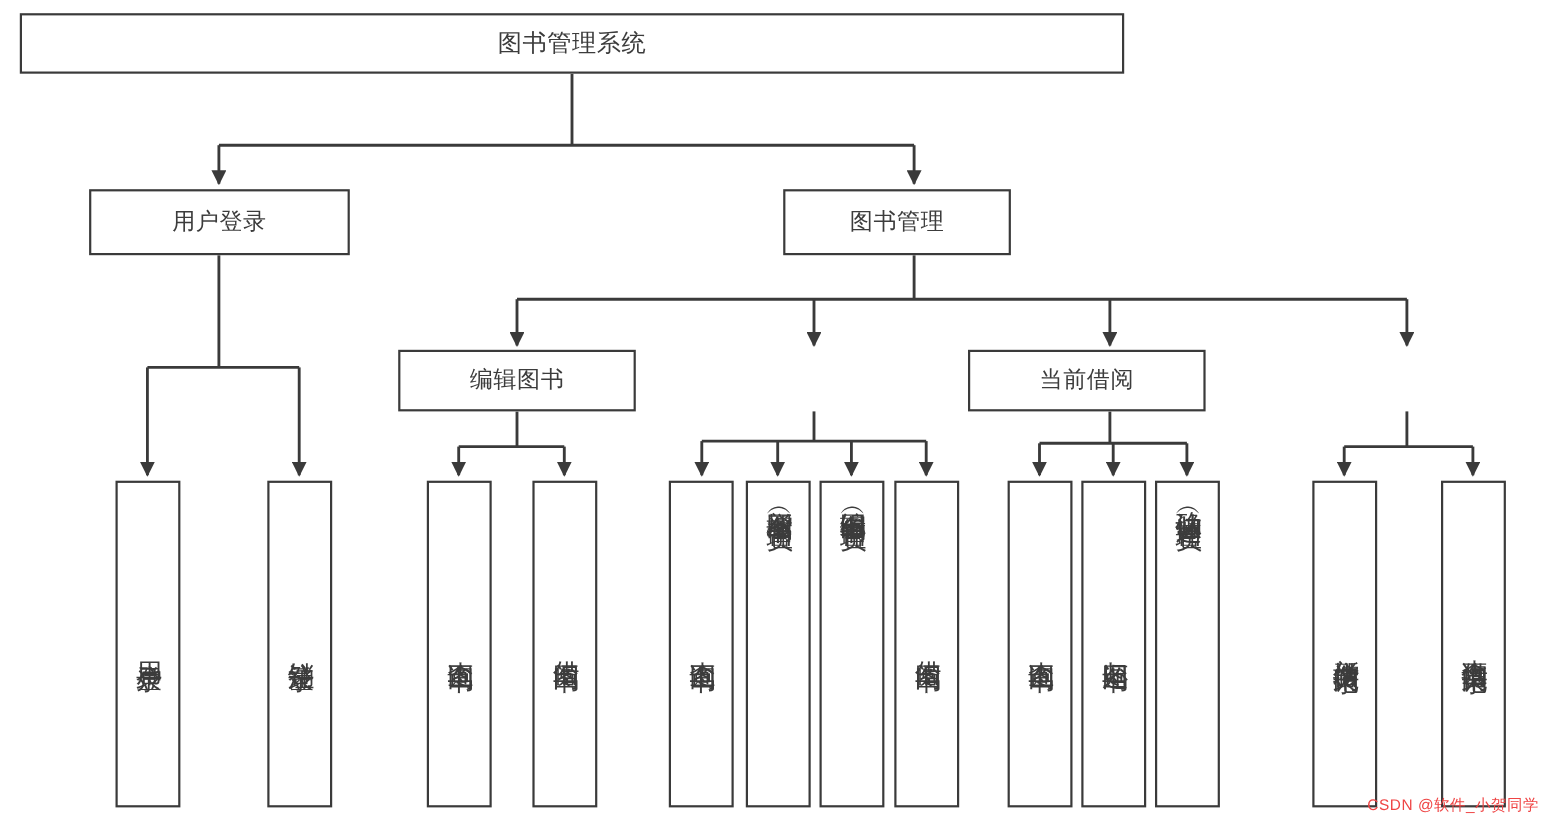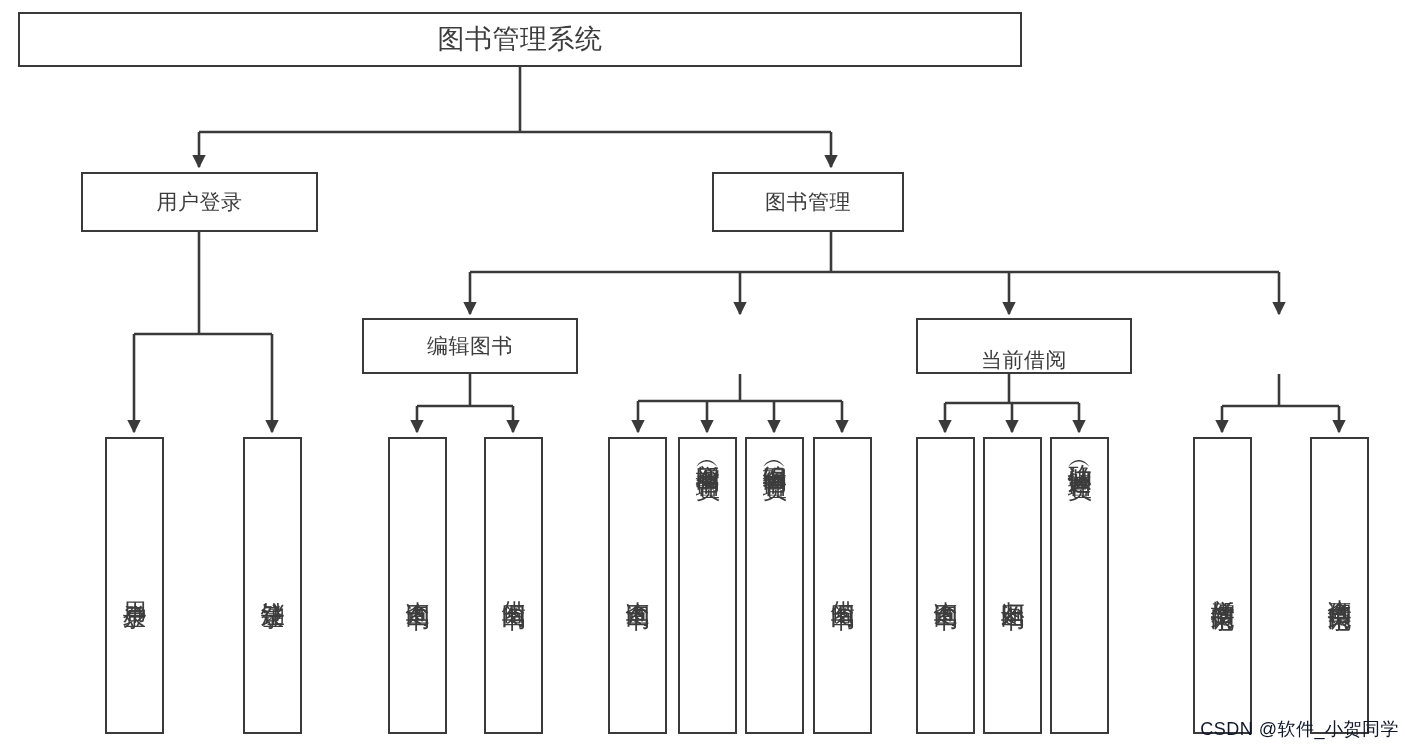--- a/index.html
+++ b/index.html
@@ -38,21 +38,21 @@
     text-align: center;
     line-height: 1.12;
     color: #3c3c3c;
   }
   
   .node.horiz .label {
     font-size: 21px;
     letter-spacing: 0.5px;
     white-space: nowrap;
   }
-  .node.root .label { font-size: 27px; }
+  .node.root .label { font-size: 22px; }
   
   .node.vert {
     align-items: flex-start;
     justify-content: center;
     padding-top: 6px;
   }
   .node.vert .label {
     writing-mode: vertical-rl;
     text-orientation: upright;
     font-size: 24px;
@@ -61,22 +61,22 @@
     white-space: nowrap;
   }
   .node.vert.centered {
     align-items: center;
     padding-top: 0;
   }
   .watermark {
     position: absolute;
     right: 6px;
     bottom: 6px;
-    font-size: 18px;
-    color: #0f172a;
+    font-size: 14px;
+    color: #ef4444;
     white-space: nowrap;
     letter-spacing: 0.5px;
   }
 </style>
 </head>
 <body>
 
 <div id="canvas">
 
   <svg class="edges" viewBox="0 0 1405 747" xmlns="http://www.w3.org/2000/svg">
@@ -129,28 +129,28 @@
     </g>
   </svg>
 
   <div class="node horiz root" style="left:18px; top:12px; width:1004px; height:55px;">
     <span class="label">图书管理系统</span>
   </div>
 
   <div class="node horiz" style="left:81px; top:172px; width:237px; height:60px;">
     <span class="label">用户登录</span>
   </div>
-  <div class="node horiz" style="left:712px; top:172px; width:192px; height:60px;">
+  <div class="node horiz" style="left:712px; top:172px; width:207px; height:60px;">
     <span class="label">图书管理</span>
   </div>
 
   <div class="node horiz" style="left:362px; top:318px; width:216px; height:56px;">
     <span class="label">编辑图书</span>
   </div>
-  <div class="node horiz" style="left:916px; top:318px; width:216px; height:56px;align-items:flex-end;">
+  <div class="node horiz" style="left:880px; top:318px; width:216px; height:56px;">
     <span class="label">当前借阅</span>
   </div>
 
   <div class="node vert centered" style="left:105px; top:437px; width:59px; height:297px;">
     <span class="label">用户登录</span>
   </div>
   <div class="node vert centered" style="left:243px; top:437px; width:59px; height:297px;">
     <span class="label">注销登录</span>
   </div>
 

